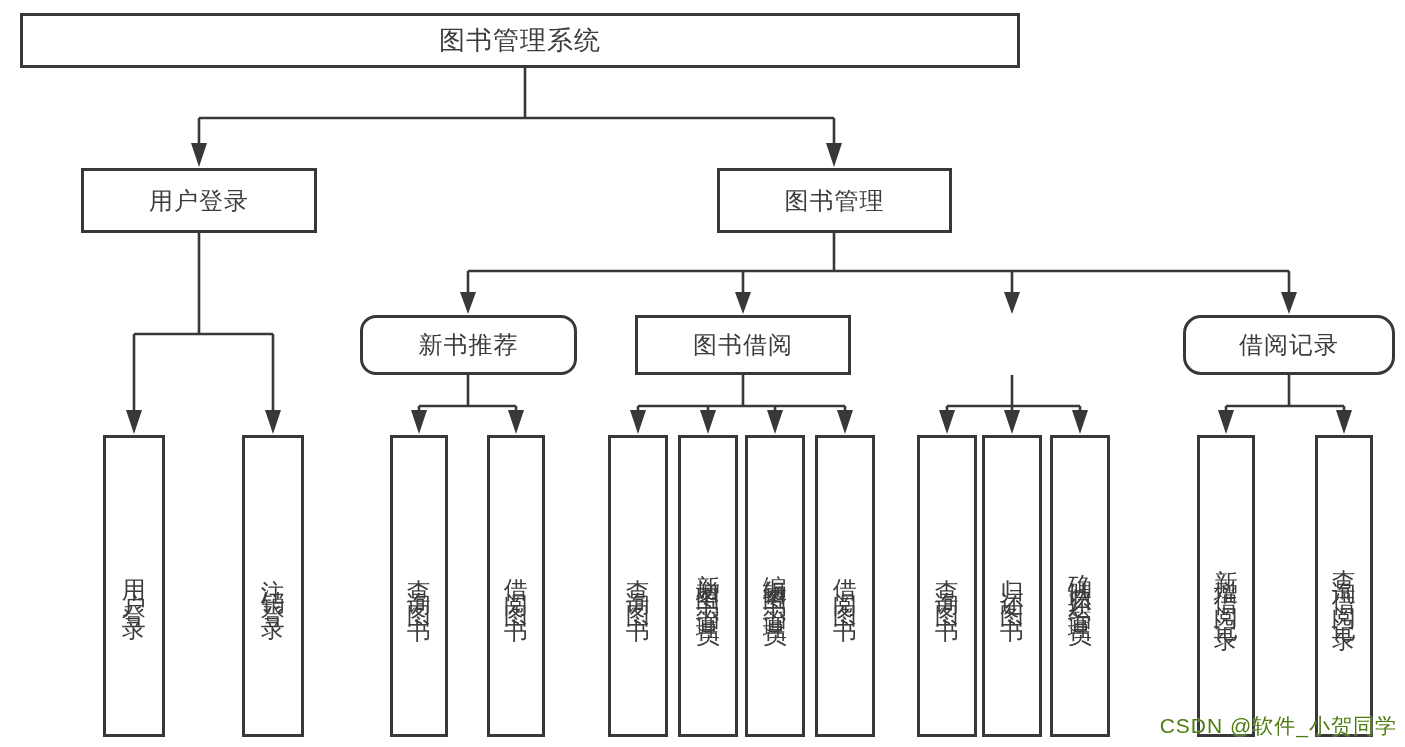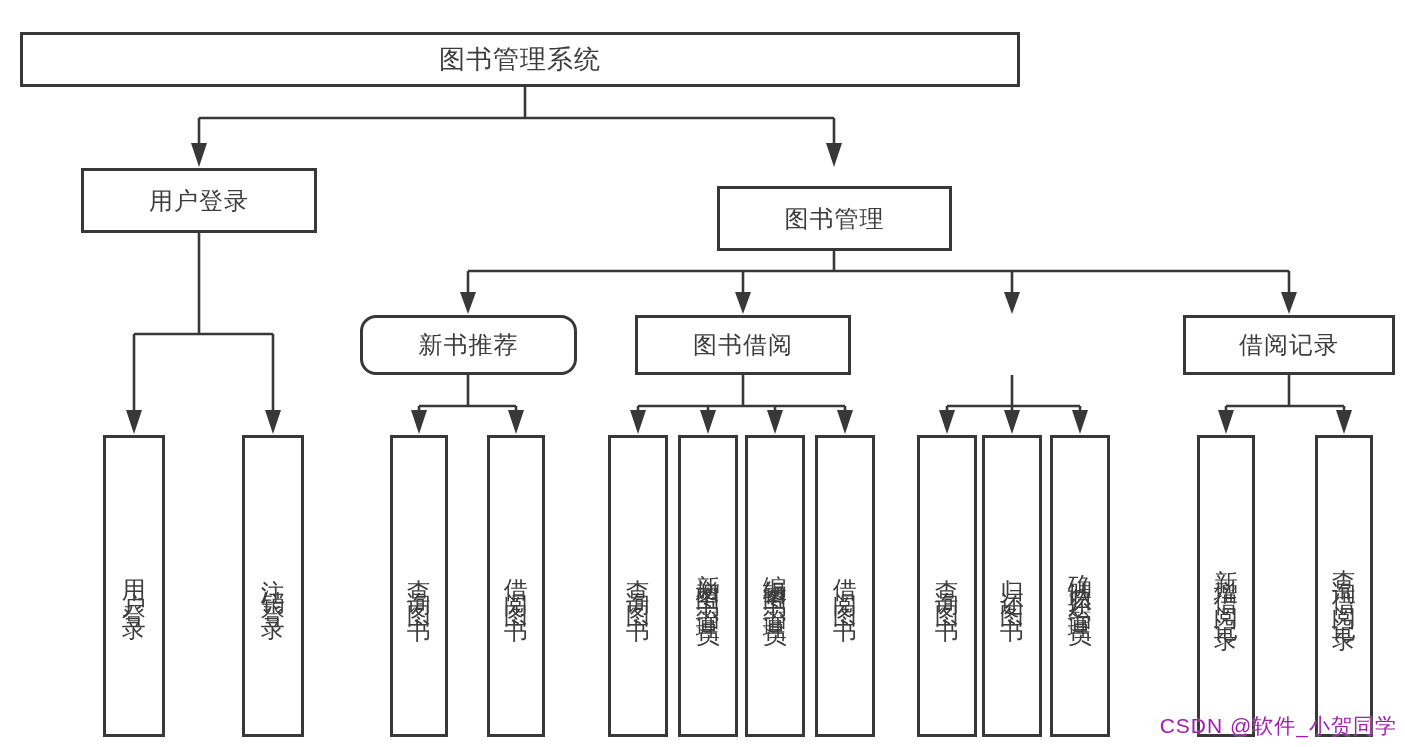--- a/index.html
+++ b/index.html
@@ -22,21 +22,21 @@
     position:absolute;
     box-sizing:border-box;
     border:3px solid var(--line);
     background:#fff;
     display:flex;
     align-items:center;
     justify-content:center;
     color:var(--text);
   }
   .box.h-label{font-size:24px;letter-spacing:1px;white-space:nowrap;}
-  .box.root-box{font-size:26px;margin-top:19px;}
+  .box.root-box{font-size:26px;}
   .leaf{
     position:absolute;
     box-sizing:border-box;
     border:3px solid var(--line);
     background:#fff;
     display:flex;
     justify-content:center;
     align-items:stretch;
   }
   .leaf-label{
@@ -49,21 +49,21 @@
     white-space:nowrap;
   }
   .ls4{letter-spacing:13px;}
   .ls6{letter-spacing:12px;}
   .ls9{letter-spacing:7px;}
   .watermark{
     position:absolute;
     right:8px;
     top:712px;
     font-size:21px;
-    color:#a21caf;
+    color:#4d7c0f;
     letter-spacing:1px;
     white-space:nowrap;
     text-shadow:0 0 2px rgba(255,255,255,.8);
   }
 </style>
 </head>
 <body>
 
 <div class="stage">
 
@@ -105,31 +105,31 @@
     </g>
   </svg>
 
   <div class="box root-box h-label" style="left:20px;top:13px;width:1000px;height:55px;">
     <span>图书管理系统</span>
   </div>
 
   <div class="box h-label" style="left:81px;top:168px;width:236px;height:65px;">
     <span>用户登录</span>
   </div>
-  <div class="box h-label" style="left:717px;top:168px;width:235px;height:65px;margin-top:18px;">
+  <div class="box h-label" style="left:717px;top:168px;width:235px;height:65px;">
     <span>图书管理</span>
   </div>
 
   <div class="box h-label" style="left:360px;top:315px;width:217px;height:60px;border-radius:16px;">
     <span>新书推荐</span>
   </div>
   <div class="box h-label" style="left:635px;top:315px;width:216px;height:60px;">
     <span>图书借阅</span>
   </div>
-  <div class="box h-label" style="left:1183px;top:315px;width:212px;height:60px;">
+  <div class="box h-label" style="left:1183px;top:315px;width:212px;height:60px;border-radius:18px;">
     <span>借阅记录</span>
   </div>
 
   <div class="leaf" style="left:103px;top:435px;width:62px;height:302px;">
     <span class="leaf-label ls4">用户登录</span>
   </div>
   <div class="leaf" style="left:242px;top:435px;width:62px;height:302px;">
     <span class="leaf-label ls4">注销登录</span>
   </div>
 

